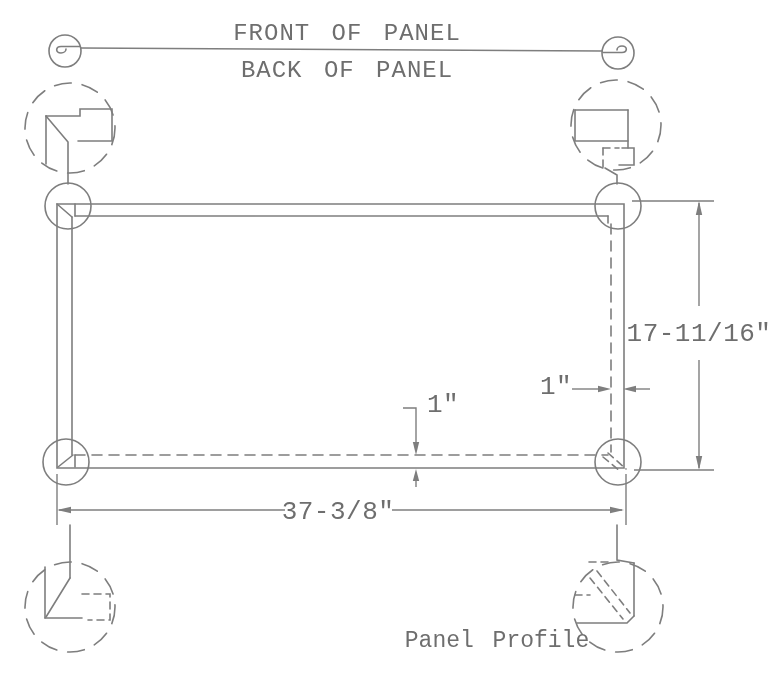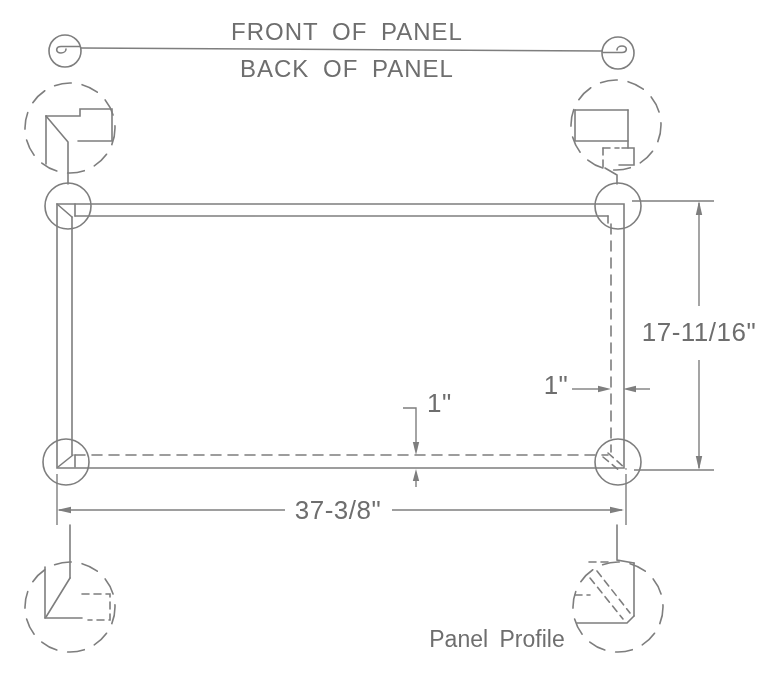--- a/index.html
+++ b/index.html
@@ -1,17 +1,17 @@
 <!DOCTYPE html>
 <html style="--line: #7e7e7e; --text: #6e6e6e; --bg: #ffffff;"><head>
 <meta charset="utf-8">
 <style>
   html,body{margin:0;padding:0;background:#ffffff;}
   .stage{position:relative;width:768px;height:674px;background:var(--bg,#fff);
-         font-family:Liberation Sans, sans-serif;overflow:hidden;}
+         font-family:Liberation Mono, monospace;overflow:hidden;}
   svg{display:block;}
   .ln{stroke:var(--line,#7e7e7e);stroke-width:1.6;fill:none;stroke-linecap:round;}
   .ln-thin{stroke:var(--line,#7e7e7e);stroke-width:1.4;fill:none;}
   .dash{stroke-dasharray:10 7;}
   .dash-sm{stroke-dasharray:7 5;}
   .dash-circle{stroke-dasharray:17 11;}
   .arrow{fill:var(--line,#7e7e7e);stroke:none;}
   text{fill:var(--text,#6e6e6e);stroke:none;}
   .cad-caps{font-size:24px;letter-spacing:1px;word-spacing:6px;}
   .cad-dim{font-size:26px;letter-spacing:0.5px;}

